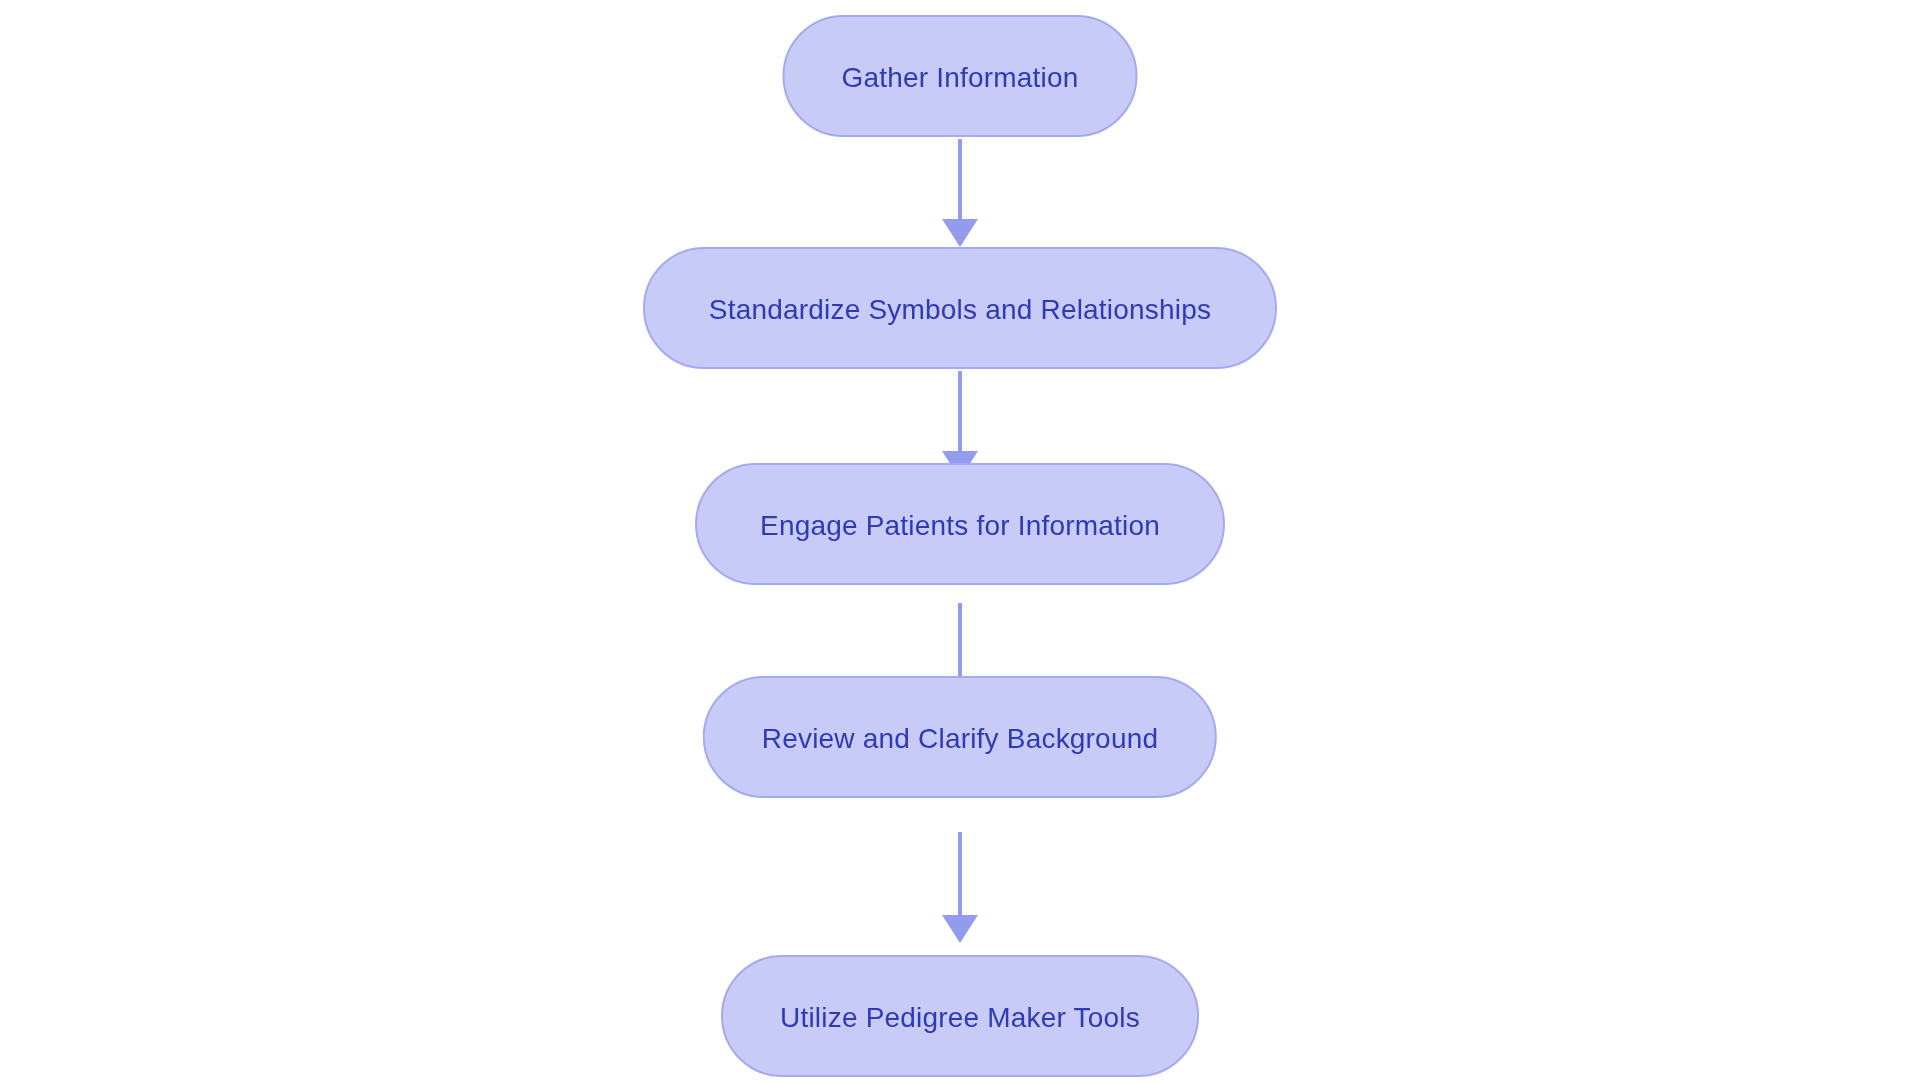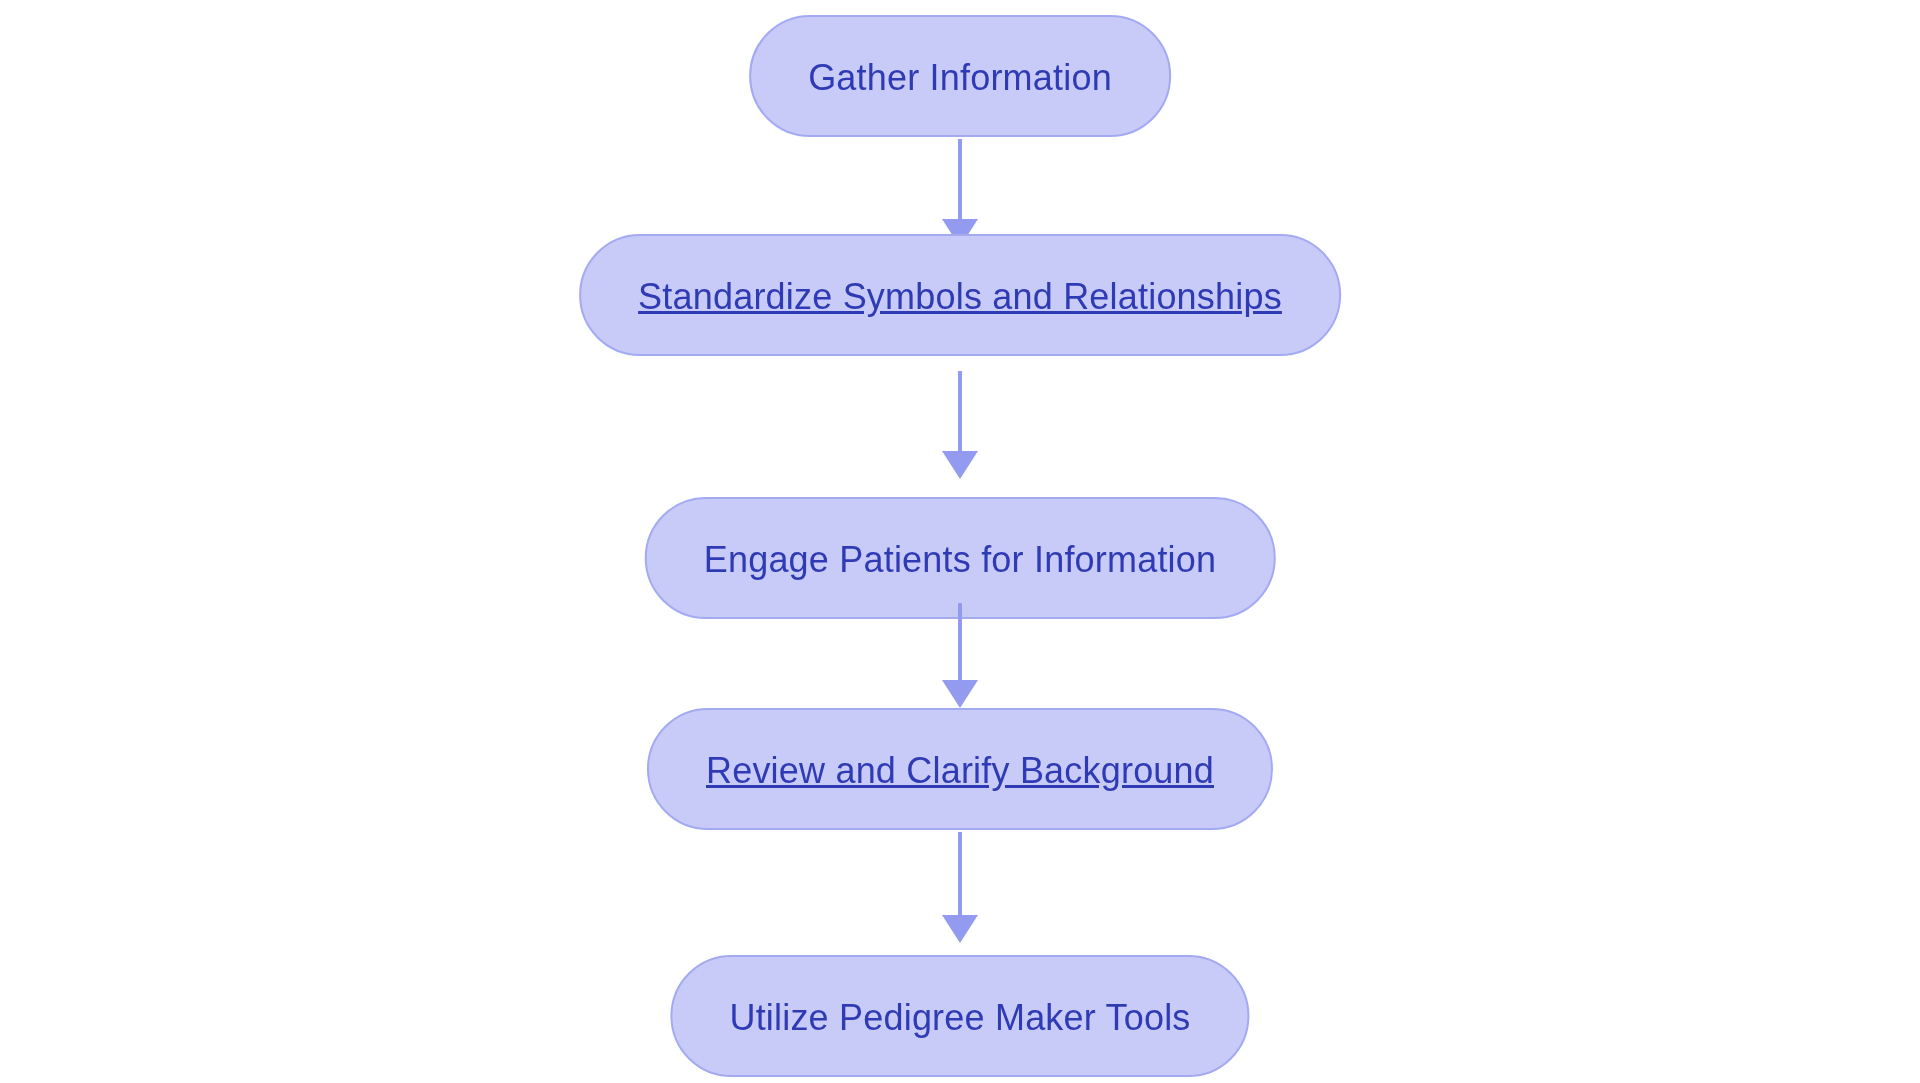--- a/index.html
+++ b/index.html
@@ -23,29 +23,29 @@
     transform: translateX(-50%);
     height: 122px;
     line-height: 122px;
     padding: 0 57px;
     box-sizing: border-box;
     white-space: nowrap;
     background: var(--node-fill, #c8cbf8);
     border: 2px solid var(--node-border, #a3aaf2);
     border-radius: 61px;
     color: var(--text-color, #2f3ab5);
-    font-size: 36px;
+    font-size: 28px;
     font-weight: 400;
     text-align: center;
     letter-spacing: 0.2px;
   }
   .node-0 { top: 15px;  min-width: 349px; }
-  .node-1 { top: 234px; min-width: 634px; text-decoration: underline; }
-  .node-2 { top: 497px; min-width: 530px; }
-  .node-3 { top: 708px; min-width: 514px; text-decoration: underline; }
+  .node-1 { top: 247px; min-width: 634px; }
+  .node-2 { top: 463px; min-width: 530px; }
+  .node-3 { top: 676px; min-width: 514px; }
   .node-4 { top: 943px; min-width: 468px; margin-top: 12px; }
 
   .arrow {
     position: absolute;
     left: 50%;
     transform: translateX(-50%);
     width: 36px;
   }
   .arrow .shaft {
     position: absolute;

